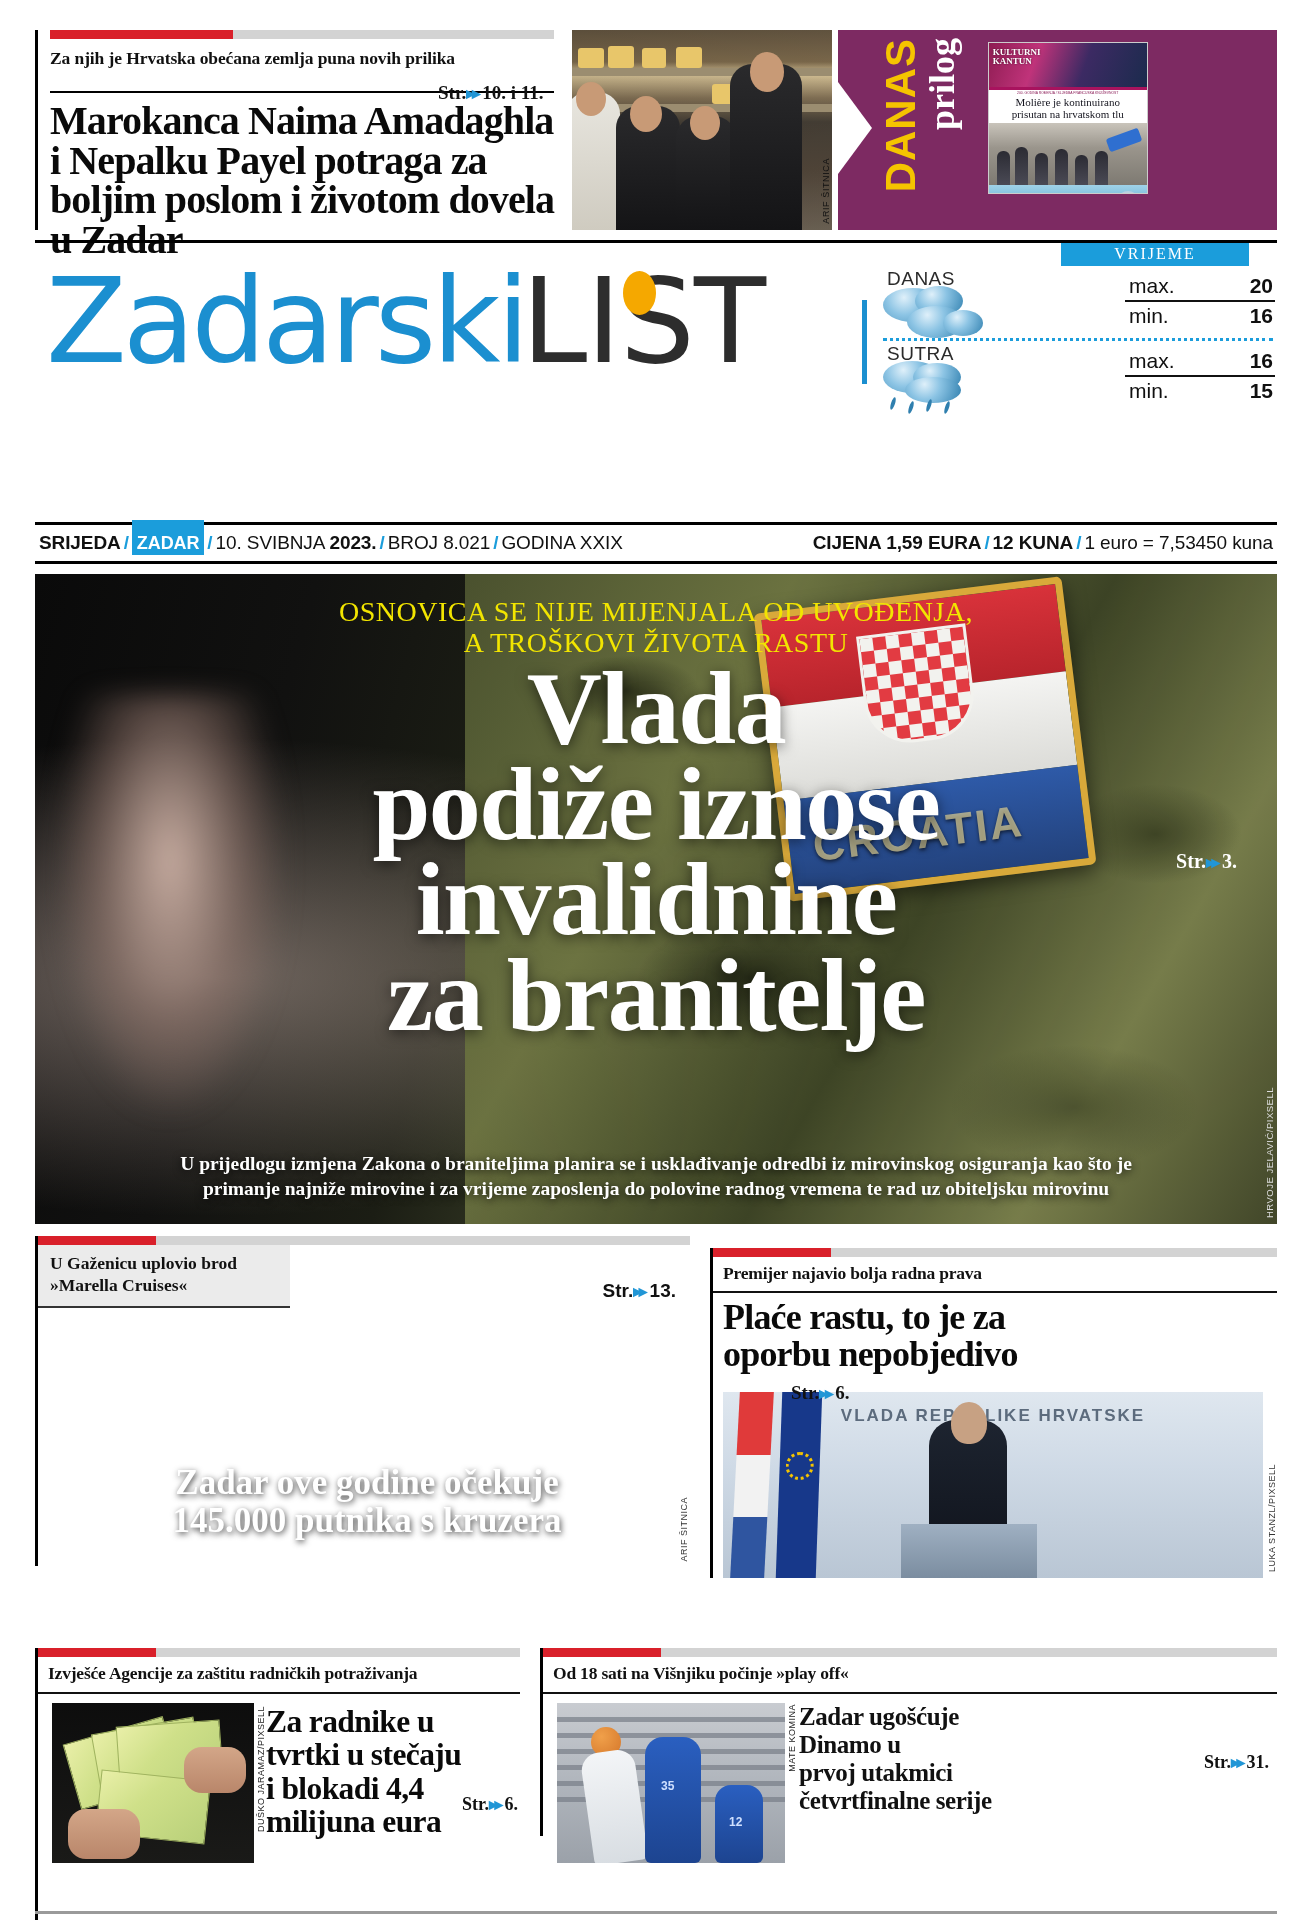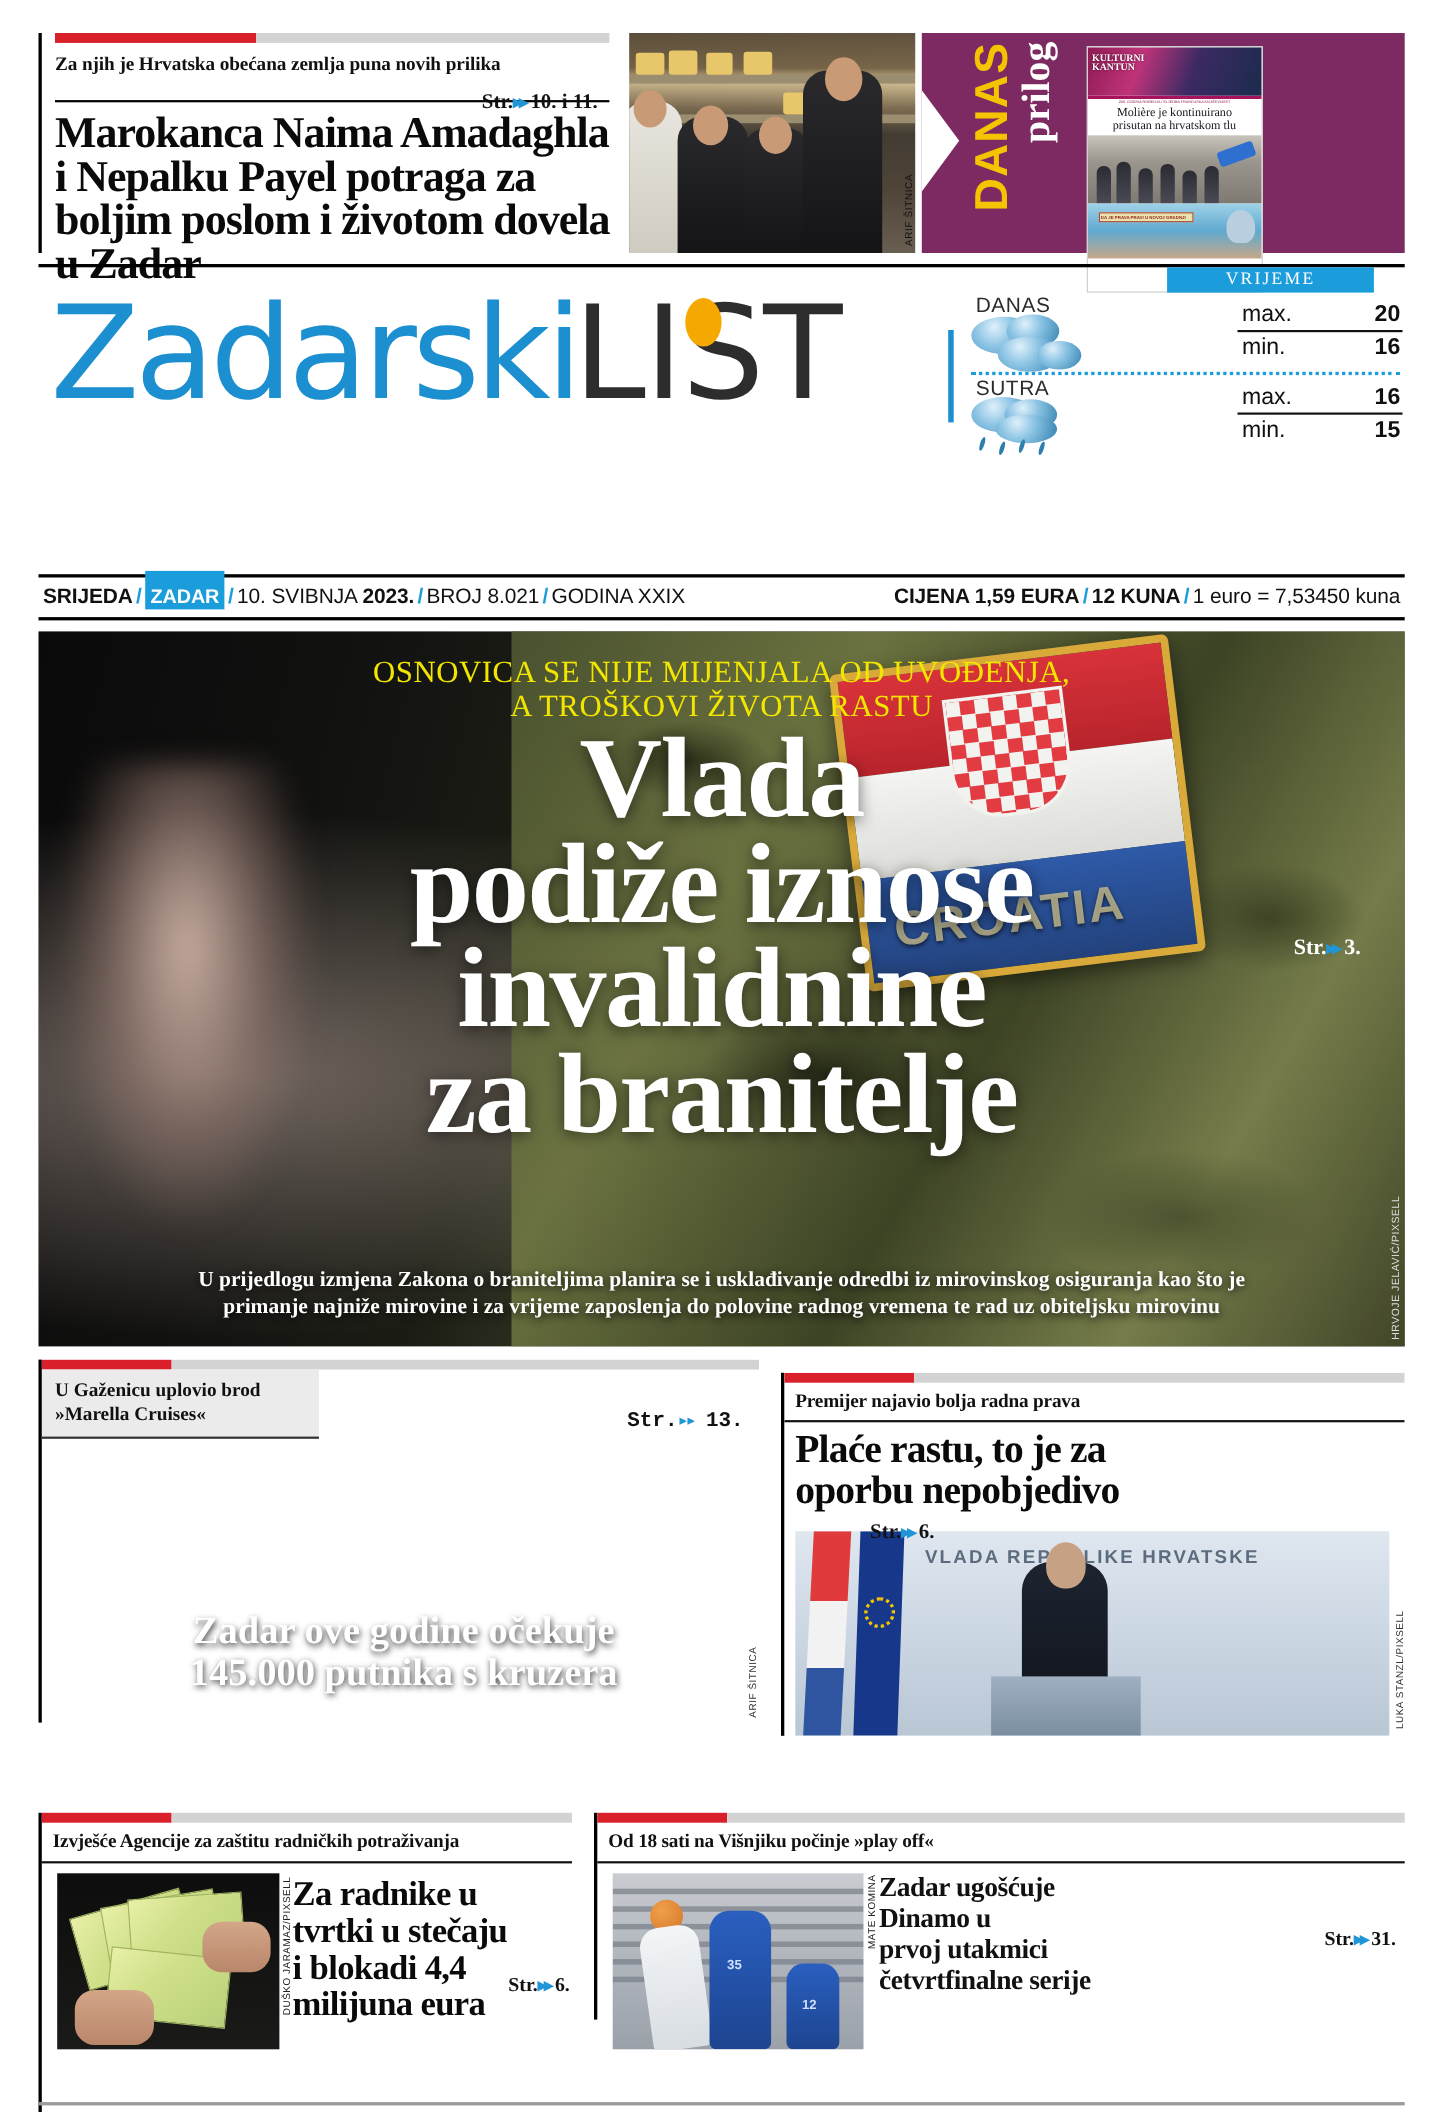--- a/index.html
+++ b/index.html
@@ -144,21 +144,21 @@
     font-weight: bold;
     font-size: 36px;
     color: #ffffff;
     letter-spacing: 0px;
     line-height: 1;
     margin-left: 2px;
   }
   .promo-cover {
     position: absolute;
     left: 150px; top: 12px;
-    width: 160px; height: 224px;
+    width: 160px; height: 152px;
     background: #fff;
     border: 1px solid #ccc;
     overflow: hidden;
   }
   .pc-masthead {
     height: 44px;
     background: linear-gradient(110deg,#8e1c52 0%, #c0337a 30%, #3c2a63 60%, #1b2b4d 100%);
     position: relative;
   }
   .pc-logo {
@@ -500,21 +500,21 @@
     padding: 7px 8px 9px 12px;
     font-family: "Liberation Serif", serif;
     font-weight: bold;
     font-size: 17.5px;
     line-height: 1.28;
     color: #111;
     border-bottom: 2px solid #333;
   }
   .ml-str {
     position: absolute; right: 14px; top: 44px;
-    font-family: Liberation Mono, monospace;
+    font-family: Liberation Sans, sans-serif;
     font-weight: bold; font-size: 19px; color: #111;
   }
   .ml-cap {
     position: absolute; left: 20px; right: 14px; bottom: 26px;
     text-align: center;
     font-family: "Liberation Serif", serif;
     font-weight: bold;
     font-size: 35px;
     line-height: 1.08;
     color: #fff;

